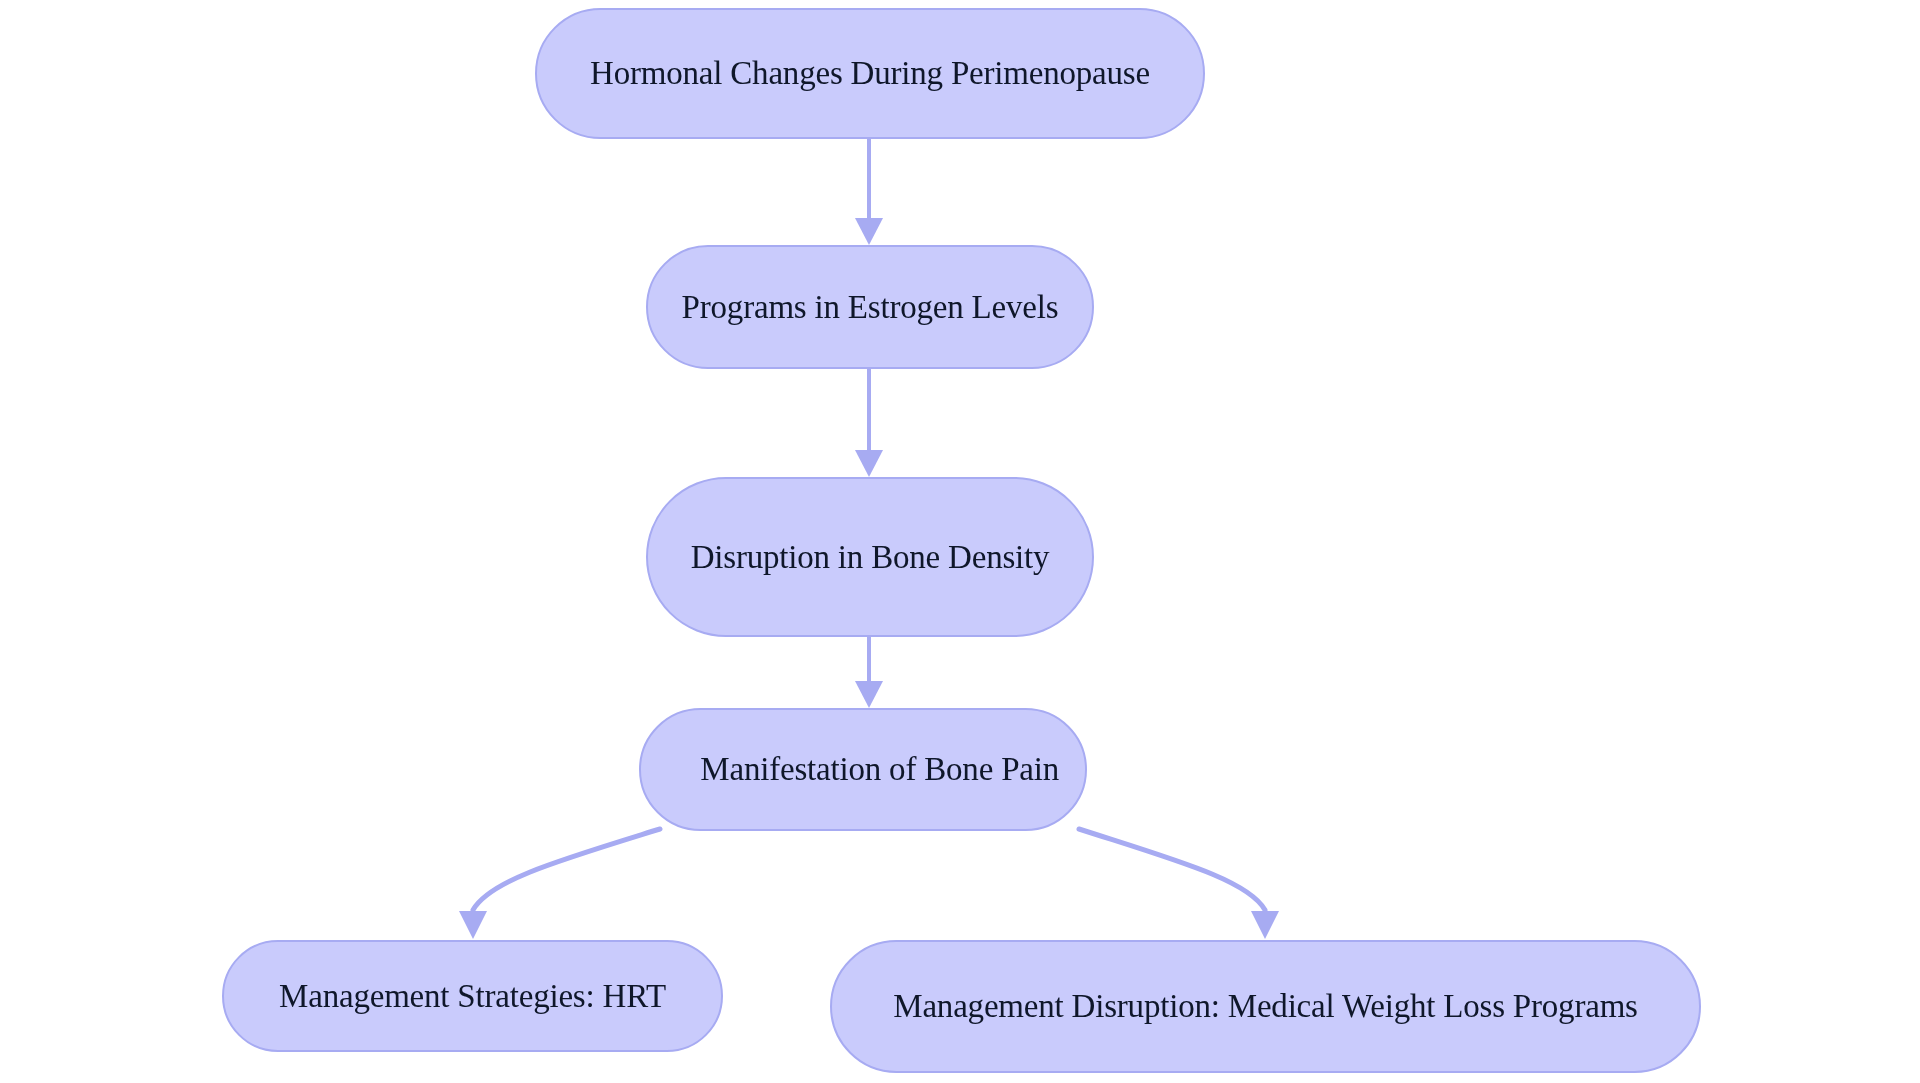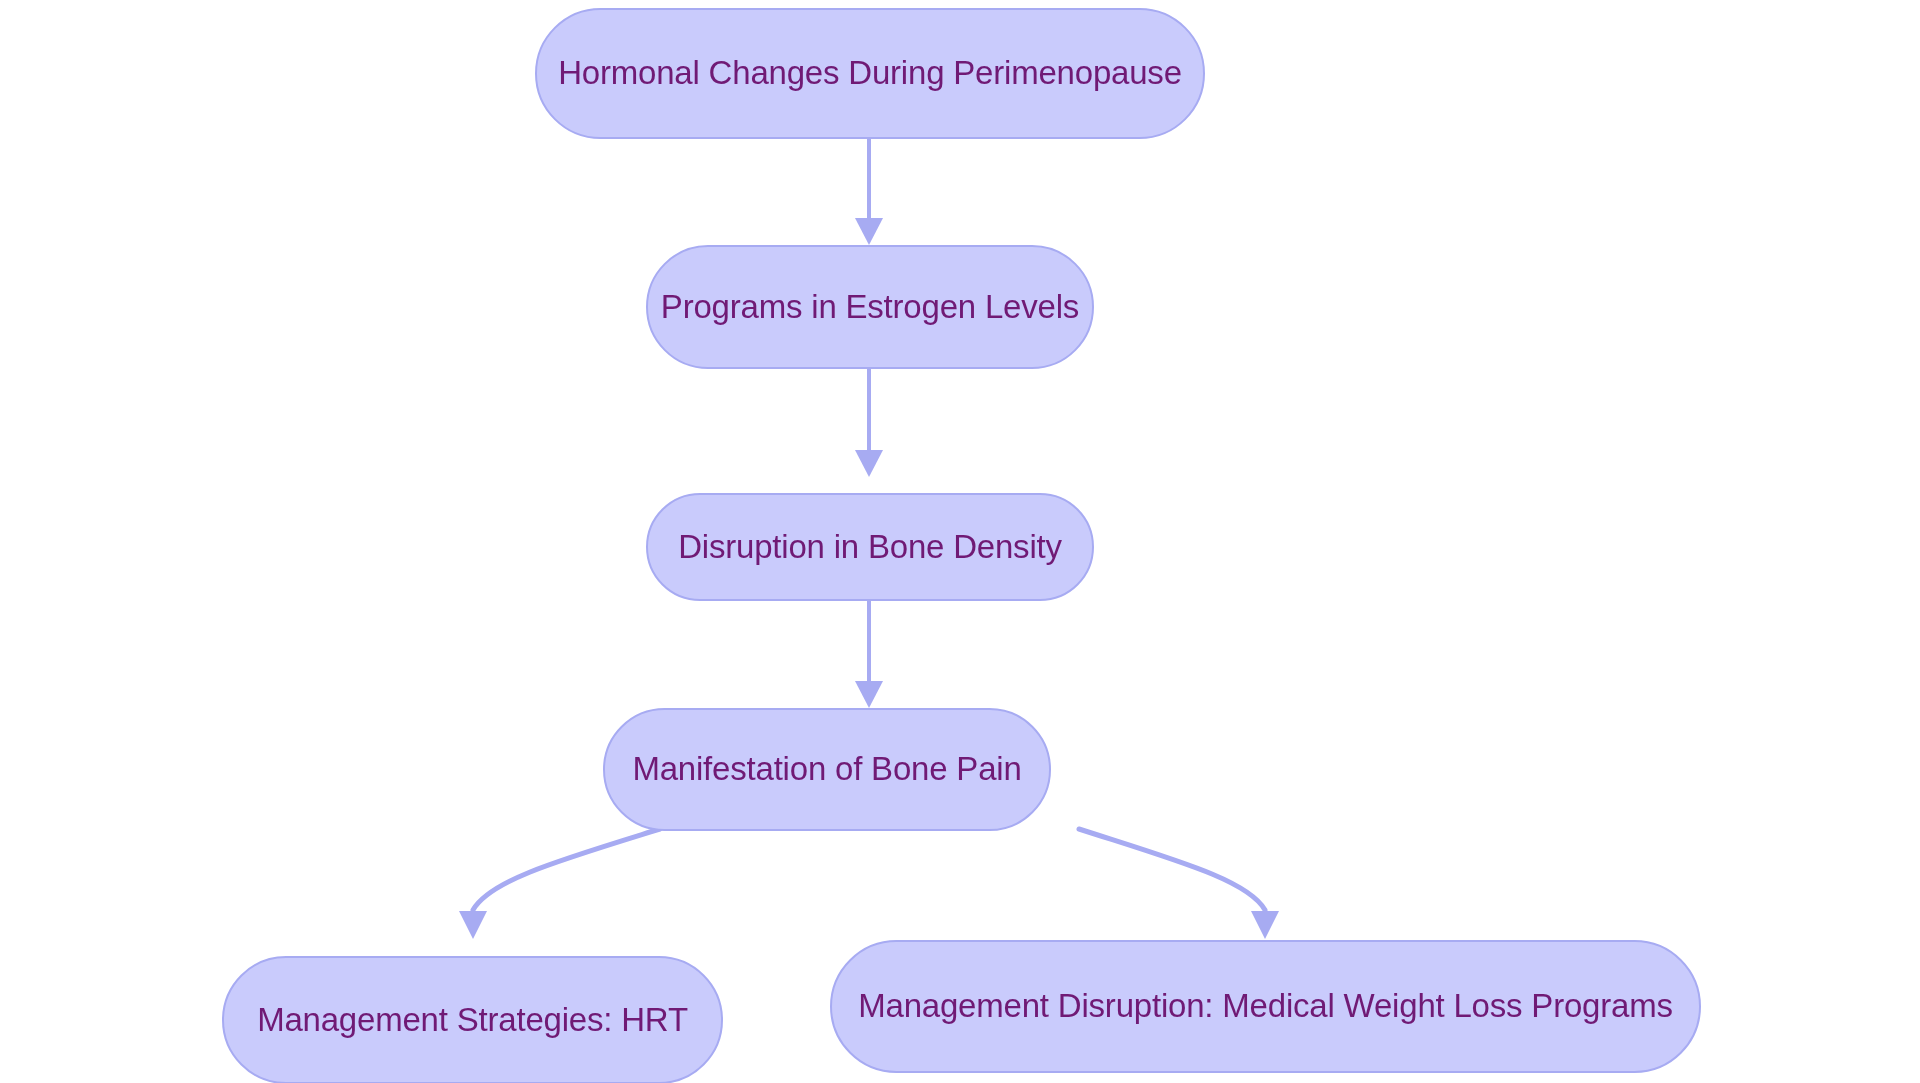--- a/index.html
+++ b/index.html
@@ -31,35 +31,35 @@
     box-sizing: border-box;
     display: flex;
     align-items: center;
     justify-content: center;
     background: #c9cbfc;
     border: 2px solid #a7abf2;
     border-radius: 999px;
     text-align: center;
   }
   .node-label {
-    color: #701a75;
-    font-family: Liberation Sans, sans-serif;
+    color: #0f172a;
+    font-family: Liberation Serif, serif;
     font-size: 33px;
     font-weight: 400;
     letter-spacing: -0.2px;
     line-height: 1.1;
     white-space: nowrap;
     padding: 0 26px;
   }
   
   #node-1 { left: 535px; top: 8px;   width: 670px; height: 131px; }
   #node-2 { left: 646px; top: 245px; width: 448px; height: 124px; }
-  #node-3 { left: 646px; top: 477px; width: 448px; height: 108px; margin-top: 16px; }
-  #node-4 { left: 603px; top: 708px; width: 448px; height: 123px; }
-  #node-5 { left: 222px; top: 940px; width: 501px; height: 128px; margin-top: 16px; }
+  #node-3 { left: 646px; top: 477px; width: 448px; height: 160px; }
+  #node-4 { left: 639px; top: 708px; width: 448px; height: 123px; justify-content: flex-end; }
+  #node-5 { left: 222px; top: 940px; width: 501px; height: 112px; }
   #node-6 { left: 830px; top: 940px; width: 871px; height: 133px; }
 </style>
 </head>
 <body>
 
 <div id="canvas">
 
   <svg id="edge-layer" viewBox="0 0 1920 1083" width="1920" height="1083" xmlns="http://www.w3.org/2000/svg">
     <defs>
       <marker id="arrowhead" markerWidth="10" markerHeight="9" refX="0.4" refY="4.5" orient="auto" markerUnits="userSpaceOnUse">

